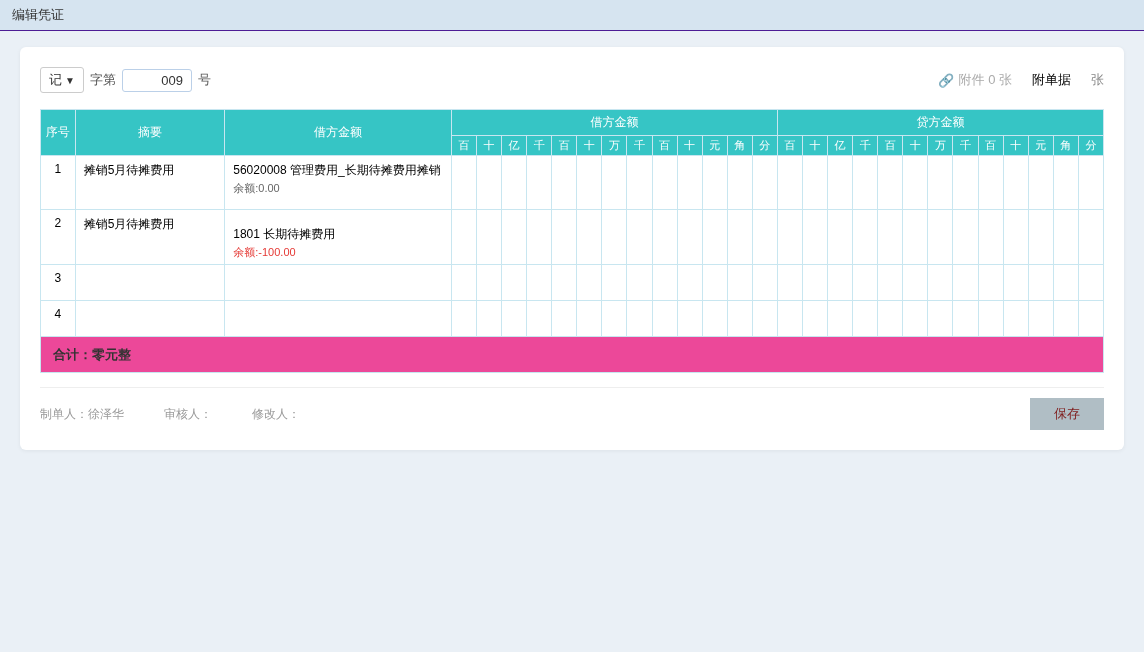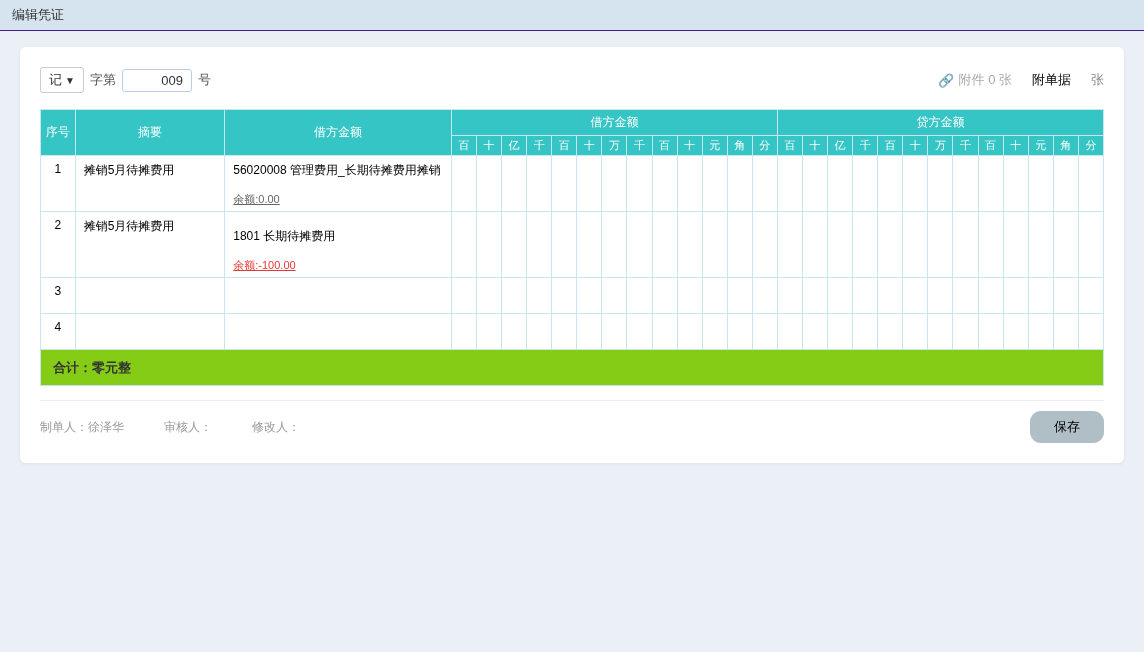--- a/index.html
+++ b/index.html
@@ -154,22 +154,21 @@
       padding-left: 8px;
     }
     .data-row td.account-cell {
       text-align: left;
       padding-left: 8px;
     }
     .balance-text {
       font-size: 11px;
       color: #666;
       display: block;
-      margin-top: 13px;
-      text-decoration: underline;
+      margin-top: 2px;
     }
     .balance-red {
       color: #e53935;
     }
     .row-expanded td {
       height: 54px;
     }
     .footer-row {
       display: flex;
       align-items: center;
@@ -177,23 +176,23 @@
       margin-top: 14px;
       padding-top: 10px;
       padding-bottom: 4px;
       border-top: 1px solid #eee;
       color: #999;
       font-size: 12px;
     }
     .save-btn {
       margin-left: auto;
       background: #b0bec5;
-      color: #000000;
+      color: #7f1d1d;
       border: none;
-      border-radius: 11px;
+      border-radius: 0;
       padding: 7px 24px;
       font-size: 13px;
       cursor: pointer;
     }
     .chevron { font-size: 10px; }
   </style>
 </head>
 <body>
 
 <div class="title-bar">
@@ -391,21 +390,21 @@
               <td class="col-digit"></td>
               <td class="col-digit"></td>
               <td class="col-digit"></td>
               <td class="col-digit"></td>
               <td class="col-digit"></td>
               <td class="col-digit"></td>
             </tr>
           </tbody>
         <tfoot>
           <tr>
-            <td colspan="29" class="total-row" style="text-align:left;padding-left:12px;background:#84cc16;font-size:13px;font-weight:bold;color:#333;height:36px;">合计：零元整</td>
+            <td colspan="29" class="total-row" style="text-align:left;padding-left:12px;background:#ec4899;font-size:13px;font-weight:bold;color:#333;height:36px;">合计：零元整</td>
           </tr>
         </tfoot>
       </table>
     </div>
 
     <div class="footer-row">
       <span>
         <span>制单人：</span><span>徐泽华</span>
       </span>
       <span>

